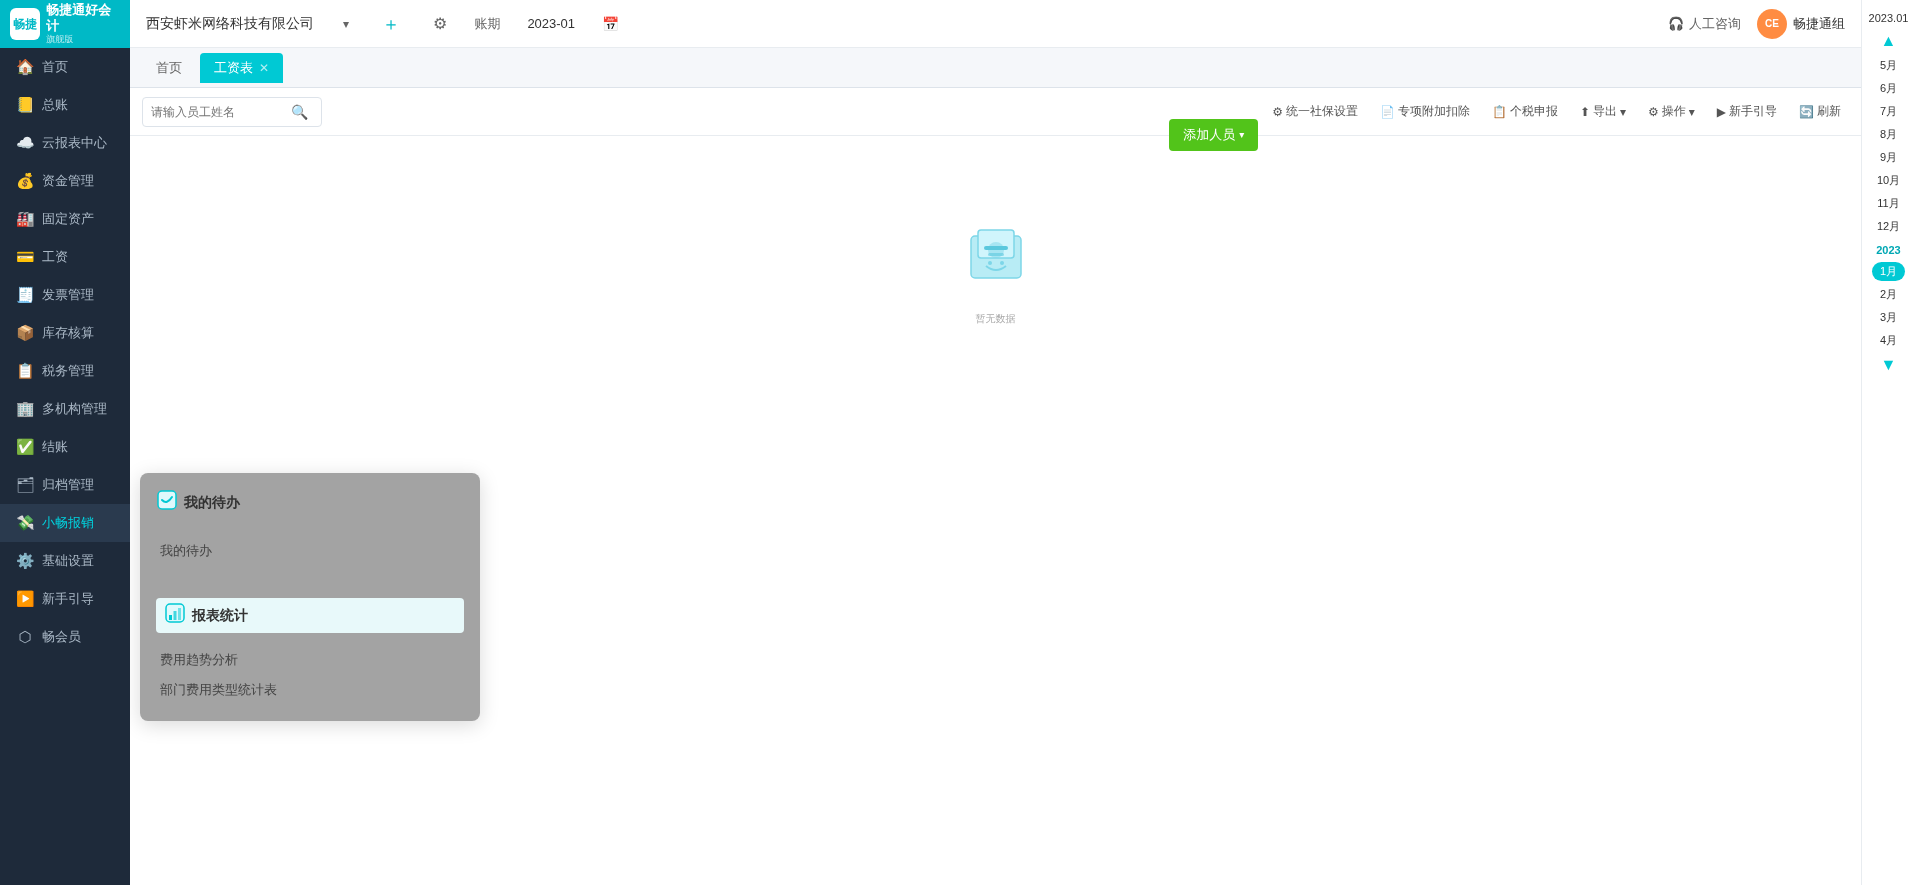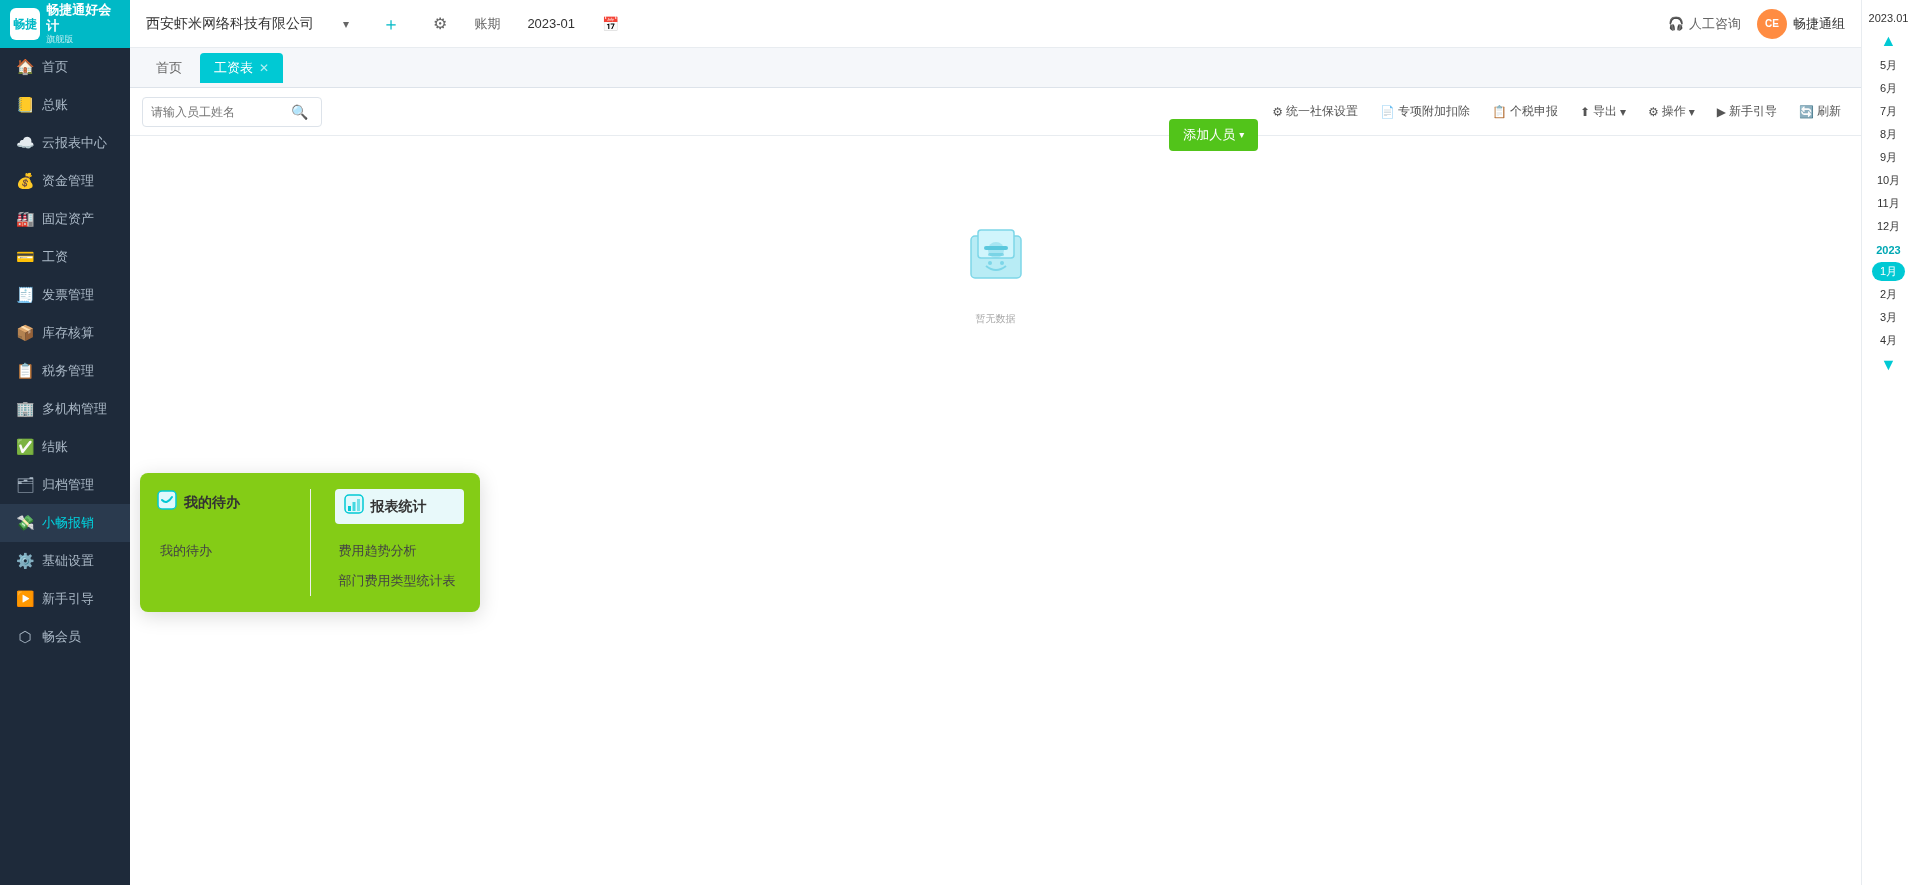--- a/index.html
+++ b/index.html
@@ -210,28 +210,29 @@
       padding: 4px 2px;
     }
     .timeline-nav {
       color: #00c9d4; font-size: 16px; cursor: pointer;
       padding: 2px;
     }
     .popup-menu {
       position: absolute;
       left: 10px;
       top: 385px;
-      background: #84cc16;
+      background: #a3a3a3;
       border-radius: 8px;
       box-shadow: 0 4px 20px rgba(0,0,0,0.15);
       width: 340px;
       padding: 16px;
       z-index: 200;
       display: flex;
       gap: 16px;
+      flex-direction: column;
     }
     .popup-col {
       flex: 1;
     }
     .popup-col-header {
       display: flex; align-items: center; gap: 6px;
       font-size: 14px; font-weight: 600; color: #333;
       margin-bottom: 12px;
       padding-bottom: 8px;
     }

